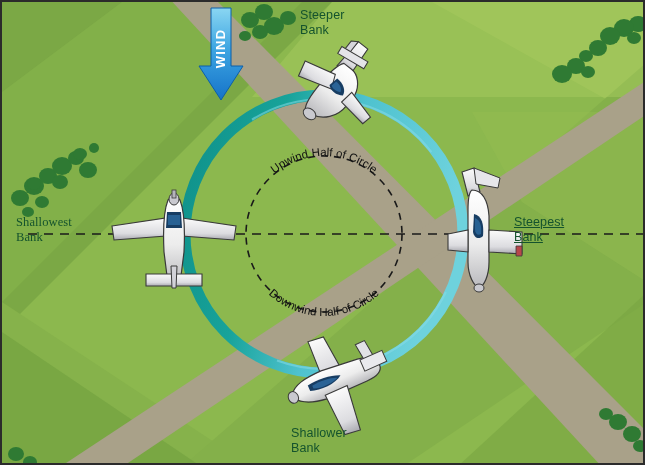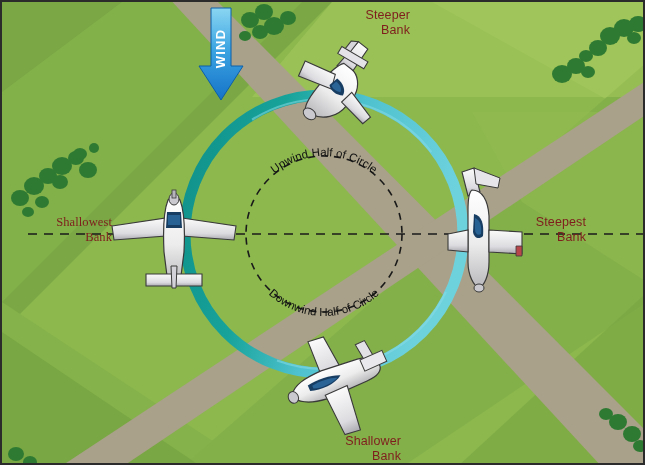--- a/index.html
+++ b/index.html
@@ -14,24 +14,24 @@
     border:2px solid #2b2b2b;
     background:#8cb84e;
   }
 
   
   .fieldsvg{position:absolute;left:0;top:0;width:645px;height:465px;}
 
   
   .label{
     position:absolute;
-    color:#7f1d1d;
+    color:#14532d;
     font-size:12.5px;
     line-height:15px;
-    text-align:right;
+    text-align:left;
     white-space:pre-line;
     letter-spacing:.1px;
   }
 
   
   #wind-arrow{position:absolute;left:196px;top:4px;width:46px;height:96px;}
   #wind-text{
     position:absolute;
     left:196px;top:4px;width:46px;height:96px;
     display:flex;align-items:center;justify-content:center;
@@ -252,22 +252,22 @@
     <path d="M57,24 L71,24 L72,40 L56,40 Z" fill="#173d63"></path>
     <path d="M58,27 L70,27 L70,37 L58,37 Z" fill="#2f6da3" opacity=".75"></path>
 
     <ellipse cx="64" cy="11" rx="5" ry="6" fill="#c9c9cf" stroke="#3a3a3a" stroke-width="1"></ellipse>
     <rect x="62" y="2" width="4" height="8" fill="#b5b5bb" stroke="#3a3a3a" stroke-width=".8"></rect>
   </svg>
 
   <div class="label" style="left:298px;top:6px;width:110px;">Steeper
 Bank</div>
 
-  <div class="label" style="left:289px;top:424px;width:110px;margin-top:8px;">Shallower
+  <div class="label" style="left:289px;top:424px;width:110px;">Shallower
 Bank</div>
 
   <div class="label" style="left:14px;top:213px;width:96px;font-family:Liberation Serif, serif;">Shallowest
 Bank</div>
 
-  <div class="label" style="left:492px;top:213px;width:92px;">Steepest
+  <div class="label" style="left:512px;top:213px;width:92px;text-decoration:underline;">Steepest
 Bank</div>
 
 </div>
 
 </body></html>

